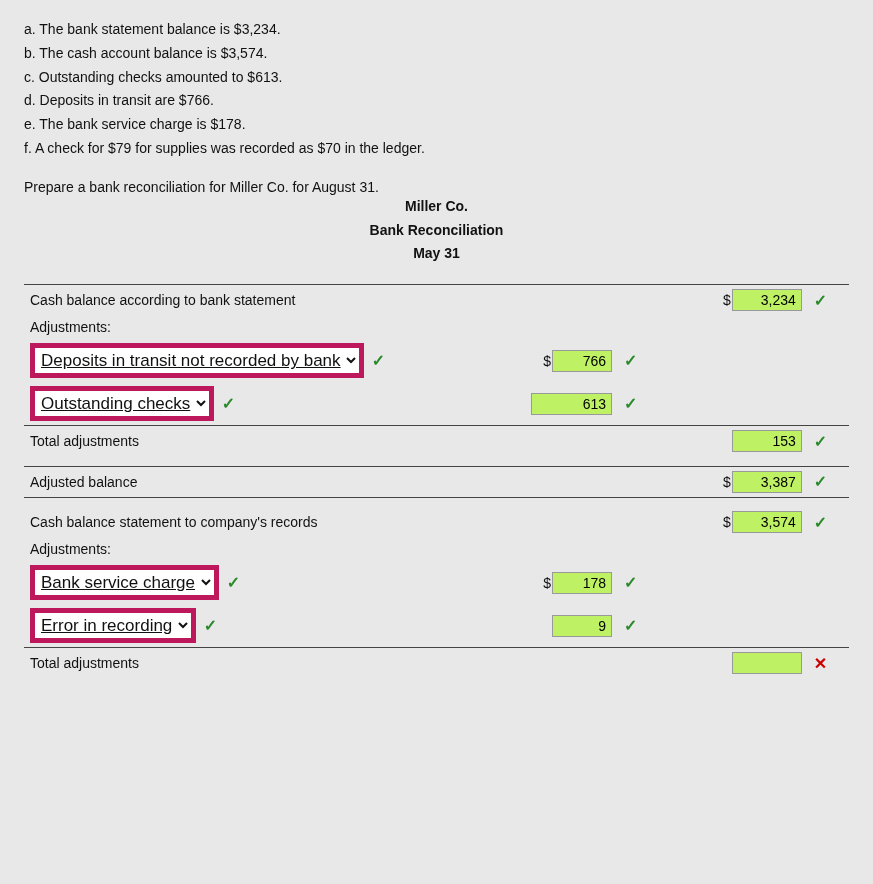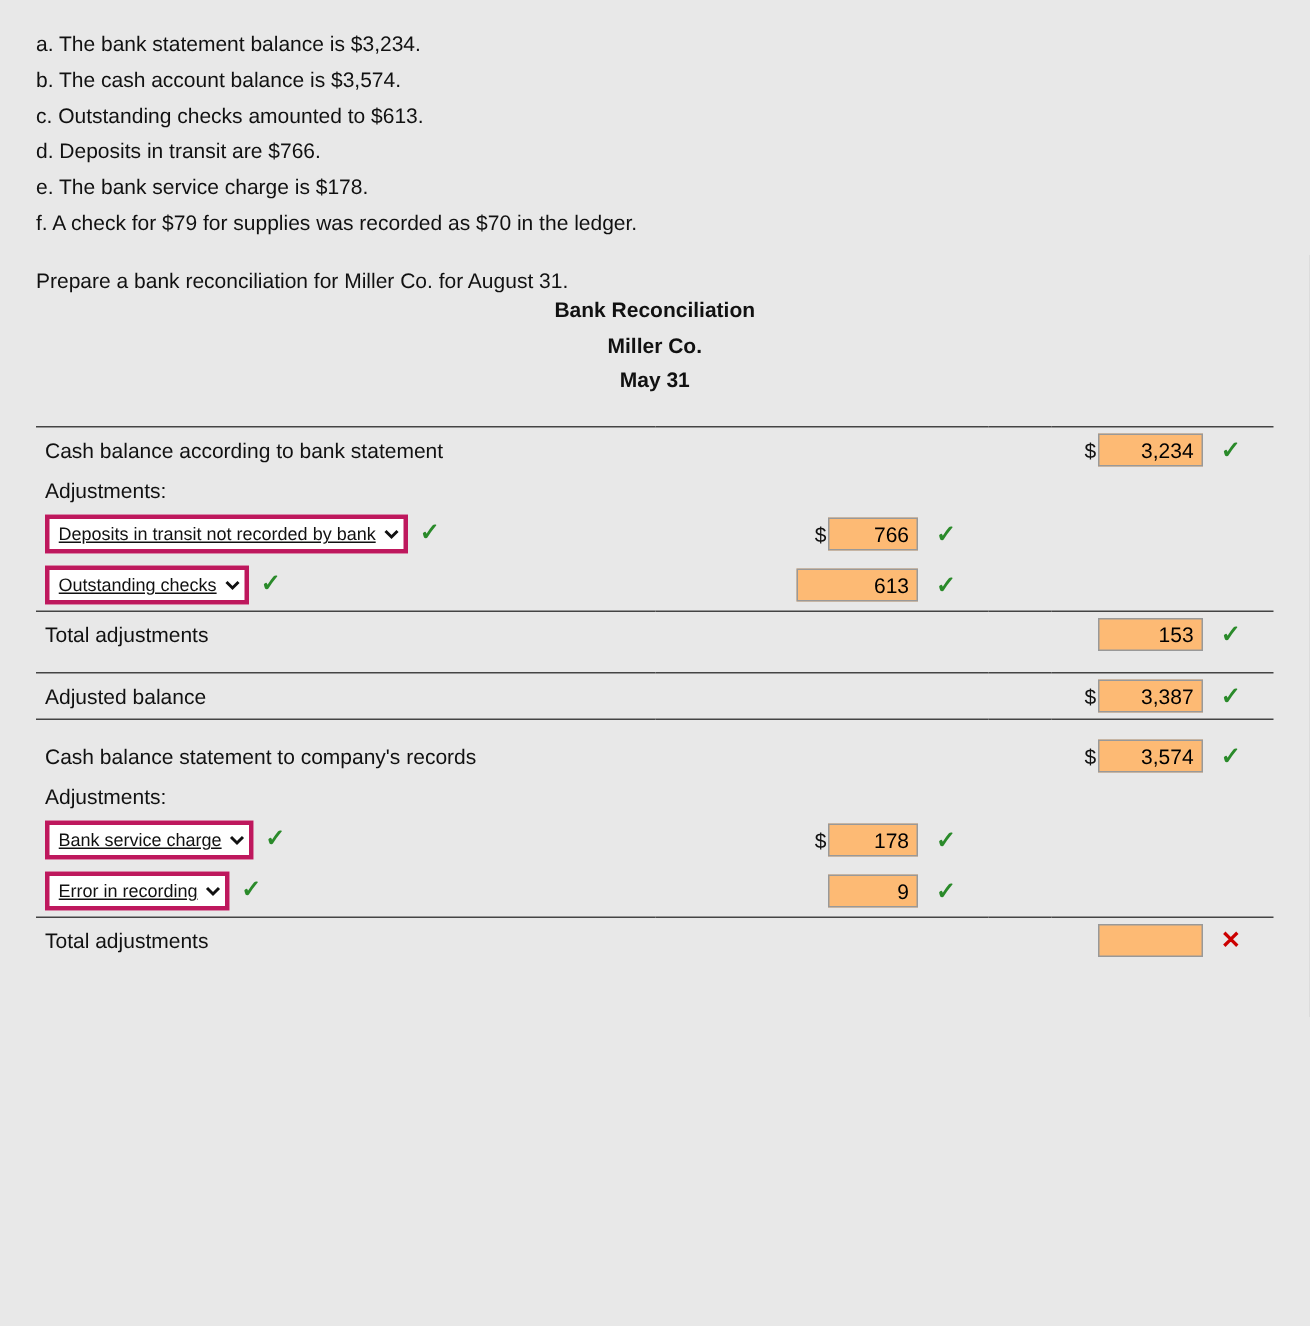--- a/index.html
+++ b/index.html
@@ -36,21 +36,21 @@
     .reconciliation-table {
       width: 100%;
       border-collapse: collapse;
     }
     .reconciliation-table td {
       padding: 4px 6px;
       vertical-align: middle;
     }
     input[type="text"], input[type="number"] {
       border: 1px solid #999;
-      background: #fdba74;
+      background: #bef264;
       padding: 2px 5px;
       font-size: 14px;
       width: 70px;
       text-align: right;
     }
     .dollar-sign {
       font-size: 14px;
       margin-right: 2px;
     }
     .check-green {
@@ -63,23 +63,23 @@
       font-size: 16px;
       font-weight: bold;
     }
     .indent1 {
       padding-left: 24px;
     }
     .indent2 {
       padding-left: 48px;
     }
     select {
-      border: 3px solid #be185d;
+      border: 5px solid #be185d;
       background: #fff;
-      font-size: 12px;
+      font-size: 17px;
       padding: 2px 2px;
       text-decoration: underline;
       color: #111;
       cursor: pointer;
     }
     .input-with-dollar {
       display: inline-flex;
       align-items: center;
     }
     .input-with-dollar .dollar-sign {
@@ -97,22 +97,22 @@
     <p>c. Outstanding checks amounted to $613.</p>
     <p>d. Deposits in transit are $766.</p>
     <p>e. The bank service charge is $178.</p>
     <p>f. A check for $79 for supplies was recorded as $70 in the ledger.</p>
   </div>
   <div class="prepare-text">
     <p>Prepare a bank reconciliation for Miller Co. for August 31.</p>
   </div>
 
   <div class="form-title">
+    <div>Miller Co.</div>
     <div>Bank Reconciliation</div>
-    <div>Miller Co.</div>
     <div>May 31</div>
   </div>
 
   <table class="reconciliation-table">
     <colgroup>
       <col style="width:50%">
       <col style="width:5%">
       <col style="width:17%">
       <col style="width:5%">
       <col style="width:5%">

